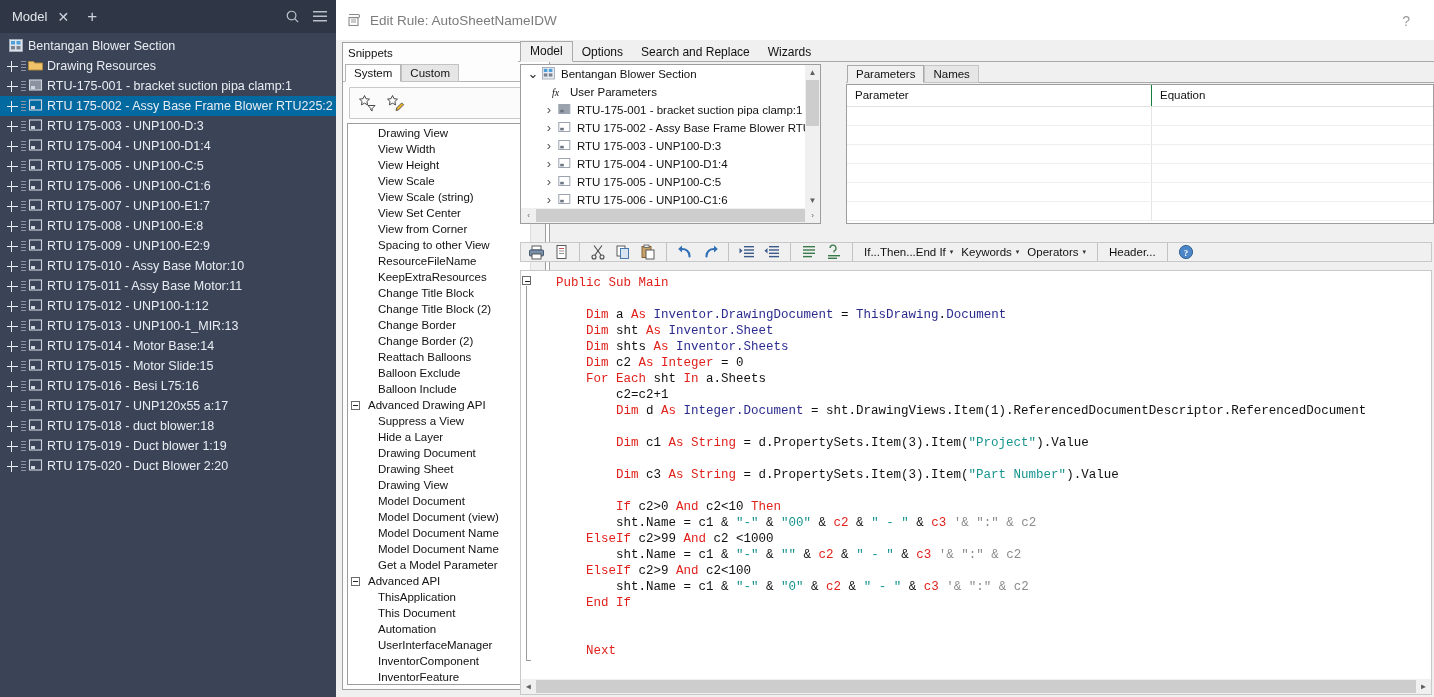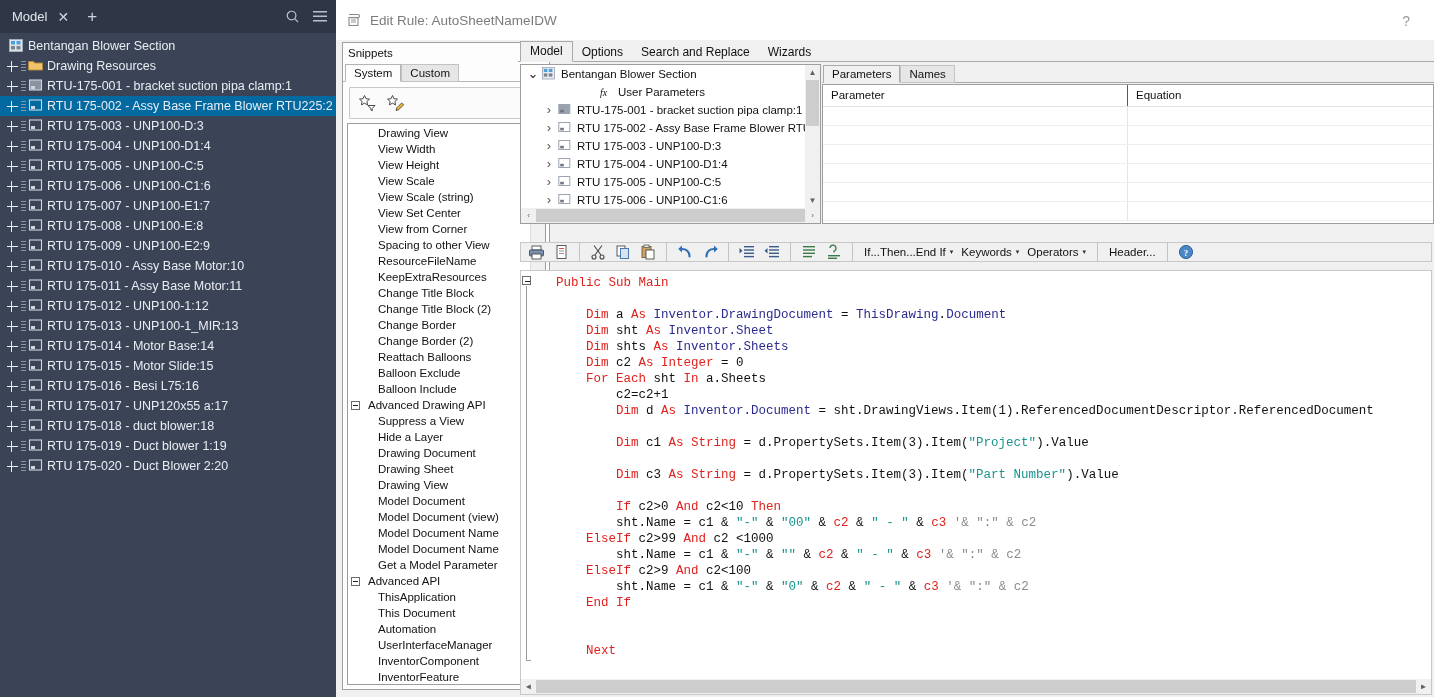--- a/index.html
+++ b/index.html
@@ -206,21 +206,21 @@
     position: absolute; left: 0; right: 0; bottom: 0; height: 15px;
     background: #f0f0f0; display: flex; align-items: center;
   }
   .hsb-arrow {
     width: 15px; height: 15px; display: flex; align-items: center;
     justify-content: center; font-size: 8px; color: #606060; cursor: pointer;
   }
   #model-hthumb { flex: 1; height: 13px; background: #cdcdcd; margin: 0 0px; }
 
   #params-box {
-    position: absolute; left: 304px; top: 22px; right: 0; height: 160px;
+    position: absolute; left: 328px; top: 22px; right: 0; height: 160px;
   }
   #params-tabs {
     display: flex; align-items: flex-end; height: 19px; padding-left: 1px;
     border-bottom: 1px solid #a9a9a9;
   }
   .ptab {
     font-size: 11.5px; padding: 2px 8px; color: #111; cursor: pointer;
     position: relative; top: 1px;
   }
   .ptab.active {
@@ -786,21 +786,21 @@
               <span class="mchev down" style="font-size: 13px; line-height: 12px;">⌄</span>
               <span class="micon"><svg width="16" height="13" viewBox="0 0 16 13">
                   <rect x="1.5" y="0.5" width="12" height="11.5" fill="#e9edf2" stroke="#9aa4b0" stroke-width="0.8"></rect>
                   <rect x="2.8" y="1.8" width="3.6" height="3.2" fill="#4f9fd8"></rect>
                   <rect x="7.8" y="1.8" width="3.6" height="3.2" fill="#4f9fd8"></rect>
                   <rect x="2.8" y="6.4" width="3.6" height="3.2" fill="#7a838f"></rect>
                   <rect x="7.8" y="6.4" width="3.6" height="3.2" fill="#7a838f"></rect>
                 </svg></span>
               <span>Bentangan Blower Section</span>
             </div>
-            <div class="mrow" style="padding-left: 13px; margin-left: 48px;">
+            <div class="mrow" style="padding-left: 13px;">
               <span class="mchev "></span>
               <span class="micon"><svg width="16" height="13" viewBox="0 0 16 13">
                   <text x="2" y="10.5" font-size="10" font-style="italic" font-family="Liberation Serif, serif" fill="#111">fx</text>
                 </svg></span>
               <span>User Parameters</span>
             </div>
             <div class="mrow" style="padding-left: 20px;">
               <span class="mchev " style="font-size: 13px; color: rgb(85, 85, 85);">›</span>
               <span class="micon"><svg width="16" height="13" viewBox="0 0 16 13">
                   <rect x="1.8" y="1.5" width="11" height="9" fill="#9aa3ad" stroke="#9aa4b0" stroke-width="1"></rect>
@@ -1029,21 +1029,21 @@
           </div>
           <div id="code-lines-host" style="padding-left:6px;">
               <div class="cline"><span class="k">Public </span><span class="k">Sub </span><span class="k">Main</span></div>
               <div class="cline">&nbsp;</div>
               <div class="cline"><span class="k">    Dim </span><span class="n">a </span><span class="k">As </span><span class="t">Inventor.DrawingDocument</span><span class="n"> = </span><span class="t">ThisDrawing</span><span class="n">.</span><span class="t">Document</span></div>
               <div class="cline"><span class="k">    Dim </span><span class="n">sht </span><span class="k">As </span><span class="t">Inventor.Sheet</span></div>
               <div class="cline"><span class="k">    Dim </span><span class="n">shts </span><span class="k">As </span><span class="t">Inventor.Sheets</span></div>
               <div class="cline"><span class="k">    Dim </span><span class="n">c2 </span><span class="k">As </span><span class="k">Integer </span><span class="n">= 0</span></div>
               <div class="cline"><span class="k">    For </span><span class="k">Each </span><span class="n">sht </span><span class="k">In </span><span class="n">a.Sheets</span></div>
               <div class="cline"><span class="n">        c2=c2+1</span></div>
-              <div class="cline"><span class="k">        Dim </span><span class="n">d </span><span class="k">As </span><span class="t">Inventor.Document</span><span class="n"> = sht.DrawingViews.Item(1).ReferencedDocumentDescriptor.ReferencedDocument</span></div>
+              <div class="cline"><span class="k">        Dim </span><span class="n">d </span><span class="k">As </span><span class="t">Integer.Document</span><span class="n"> = sht.DrawingViews.Item(1).ReferencedDocumentDescriptor.ReferencedDocument</span></div>
               <div class="cline">&nbsp;</div>
               <div class="cline"><span class="k">        Dim </span><span class="n">c1 </span><span class="k">As </span><span class="k">String </span><span class="n">= d.PropertySets.Item(3).Item(</span><span class="s">"Project"</span><span class="n">).Value</span></div>
               <div class="cline">&nbsp;</div>
               <div class="cline"><span class="k">        Dim </span><span class="n">c3 </span><span class="k">As </span><span class="k">String </span><span class="n">= d.PropertySets.Item(3).Item(</span><span class="s">"Part Number"</span><span class="n">).Value</span></div>
               <div class="cline">&nbsp;</div>
               <div class="cline"><span class="k">        If </span><span class="n">c2&gt;0 </span><span class="k">And </span><span class="n">c2&lt;10 </span><span class="k">Then</span></div>
               <div class="cline"><span class="n">        sht.Name = c1 &amp; </span><span class="s">"-"</span><span class="n"> &amp; </span><span class="s">"00"</span><span class="n"> &amp; </span><span class="k">c2</span><span class="n"> &amp; </span><span class="s">" - "</span><span class="n"> &amp; </span><span class="k">c3 </span><span class="c">'&amp; ":" &amp; c2</span></div>
               <div class="cline"><span class="k">    ElseIf </span><span class="n">c2&gt;99 </span><span class="k">And </span><span class="n">c2 &lt;1000</span></div>
               <div class="cline"><span class="n">        sht.Name = c1 &amp; </span><span class="s">"-"</span><span class="n"> &amp; </span><span class="s">""</span><span class="n"> &amp; </span><span class="k">c2</span><span class="n"> &amp; </span><span class="s">" - "</span><span class="n"> &amp; </span><span class="k">c3 </span><span class="c">'&amp; ":" &amp; c2</span></div>
               <div class="cline"><span class="k">    ElseIf </span><span class="n">c2&gt;9 </span><span class="k">And </span><span class="n">c2&lt;100</span></div>

